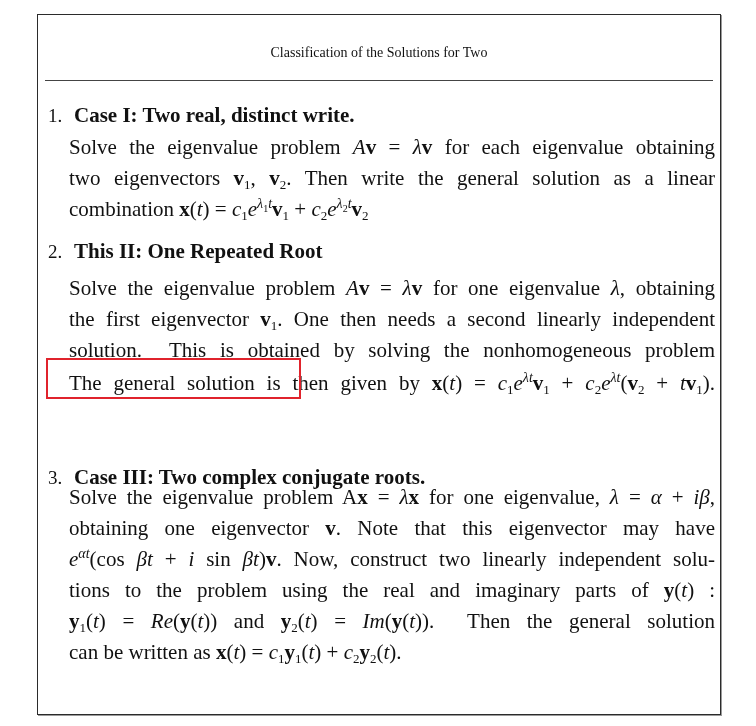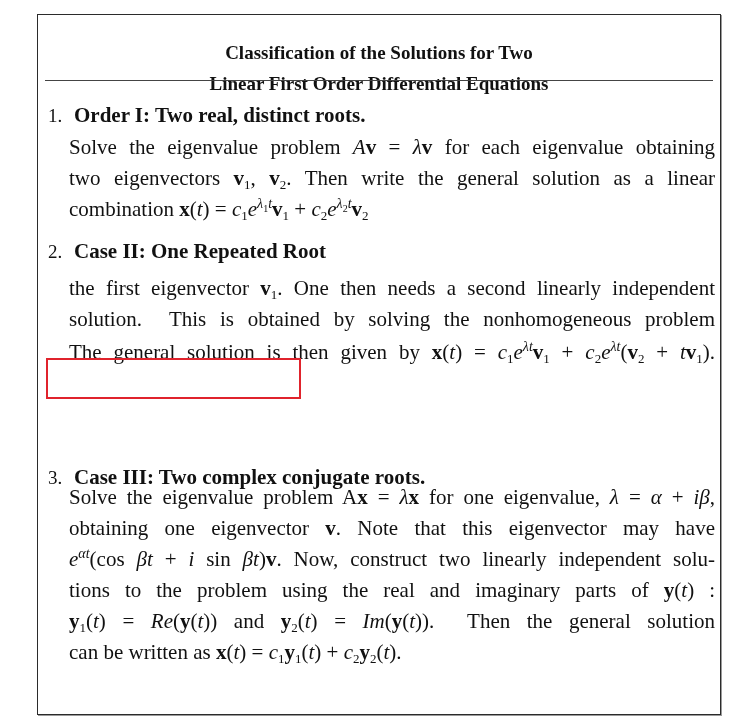--- a/index.html
+++ b/index.html
@@ -2,21 +2,21 @@
 <html><head>
   <meta charset="utf-8">
   <style>
     html, body { margin: 0; padding: 0; background: #ffffff; }
     body { width: 756px; height: 726px; position: relative; overflow: hidden;
            font-family: "Liberation Serif", "DejaVu Serif", serif; color: #111; }
     .frame { position: absolute; left: 37px; top: 14px; width: 684px; height: 701px;
              border: 1.5px solid #2b2b2b; box-sizing: border-box;
              box-shadow: 1px 1px 0 #9a9a9a; }
     .title { position: absolute; left: 0; right: 0; top: 22px; text-align: center;
-             font-weight: bold; font-size: 19px; line-height: 31px; }
+             font-weight: normal; font-size: 14px; line-height: 31px; }
     .rule { position: absolute; left: 7px; right: 7px; top: 65px; height: 0;
             border-top: 1.5px solid #444; }
     .case { position: absolute; left: 0; right: 0; }
     .case-head { position: absolute; left: 10px; font-size: 21px; line-height: 26px; white-space: nowrap; }
     .case-num { font-size: 19px; display: inline-block; width: 26px; }
     .case-title { font-weight: bold; }
     .para { position: absolute; left: 31px; width: 646px; font-size: 21px; line-height: 31px;
             text-align: justify; text-align-last: left; }
     .line { display: block; white-space: nowrap; text-align: justify; text-align-last: justify; }
     .line.last { text-align-last: left; font-family: Liberation Serif, serif; }
@@ -24,40 +24,40 @@
     .m { font-style: italic; }
     .b { font-weight: bold; }
   </style>
 </head>
 <body>
 
 <div class="frame">
 
   <div class="title">
     <div>Classification of the Solutions for Two</div>
-    <div>Linear First Order Differential Equations</div>
   </div>
   <div class="rule"></div>
 
   <div class="case">
     <div class="case-head" style="top:87px;">
-      <span class="case-num">1.</span><span class="case-title">Order I: Two real, distinct roots.</span>
+      <span class="case-num">1.</span><span class="case-title">Case I: Two real, distinct write.</span>
     </div>
     <div class="para" style="top:117px;">
       <span class="line">Solve the eigenvalue problem <span class="m">A</span><span class="b">v</span> = <span class="m">λ</span><span class="b">v</span> for each eigenvalue obtaining</span>
       <span class="line">two eigenvectors <span class="b">v</span><sub>1</sub>, <span class="b">v</span><sub>2</sub>. Then write the general solution as a linear</span>
       <span class="line last">combination <span class="b">x</span>(<span class="m">t</span>) = <span class="m">c</span><sub>1</sub><span class="m">e</span><sup><span class="m">λ</span><sub style="font-size:10px">1</sub><span class="m">t</span></sup><span class="b">v</span><sub>1</sub> + <span class="m">c</span><sub>2</sub><span class="m">e</span><sup><span class="m">λ</span><sub style="font-size:10px">2</sub><span class="m">t</span></sup><span class="b">v</span><sub>2</sub></span>
     </div>
   </div>
 
   <div class="case">
     <div class="case-head" style="top:223px;">
-      <span class="case-num">2.</span><span class="case-title">Case II: One Repeated Root</span>
+      <span class="case-num">2.</span><span class="case-title">This II: One Repeated Root</span>
     </div>
     <div class="para" style="top:258px;">
+      <span class="line">Solve the eigenvalue problem <span class="m">A</span><span class="b">v</span> = <span class="m">λ</span><span class="b">v</span> for one eigenvalue <span class="m">λ</span>, obtaining</span>
       <span class="line">the first eigenvector <span class="b">v</span><sub>1</sub>. One then needs a second linearly independent</span>
       <span class="line">solution.&nbsp; This is obtained by solving the nonhomogeneous problem</span>
       <span class="line" style="margin-top:2px;">The general solution is then given by <span class="b">x</span>(<span class="m">t</span>) = <span class="m">c</span><sub>1</sub><span class="m">e</span><sup><span class="m">λt</span></sup><span class="b">v</span><sub>1</sub> + <span class="m">c</span><sub>2</sub><span class="m">e</span><sup><span class="m">λt</span></sup>(<span class="b">v</span><sub>2</sub> + <span class="m">t</span><span class="b">v</span><sub>1</sub>).</span>
     </div>
     <div class="highlight" style="left:8px; top:343px; width:255px; height:41px;"></div>
   </div>
 
   <div class="case">
     <div class="case-head" style="top:449px;">
       <span class="case-num">3.</span><span class="case-title">Case III: Two complex conjugate roots.</span>

